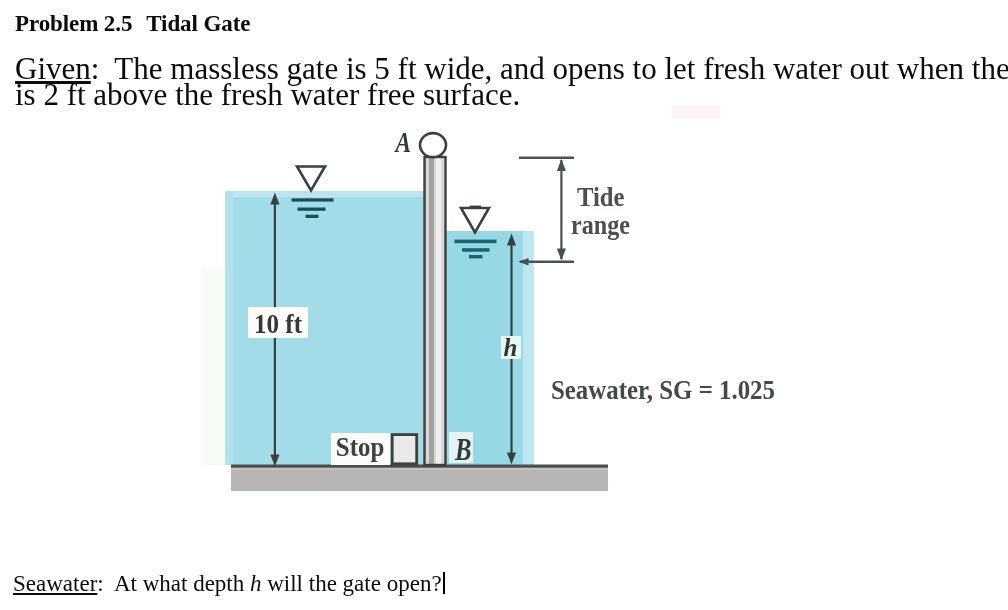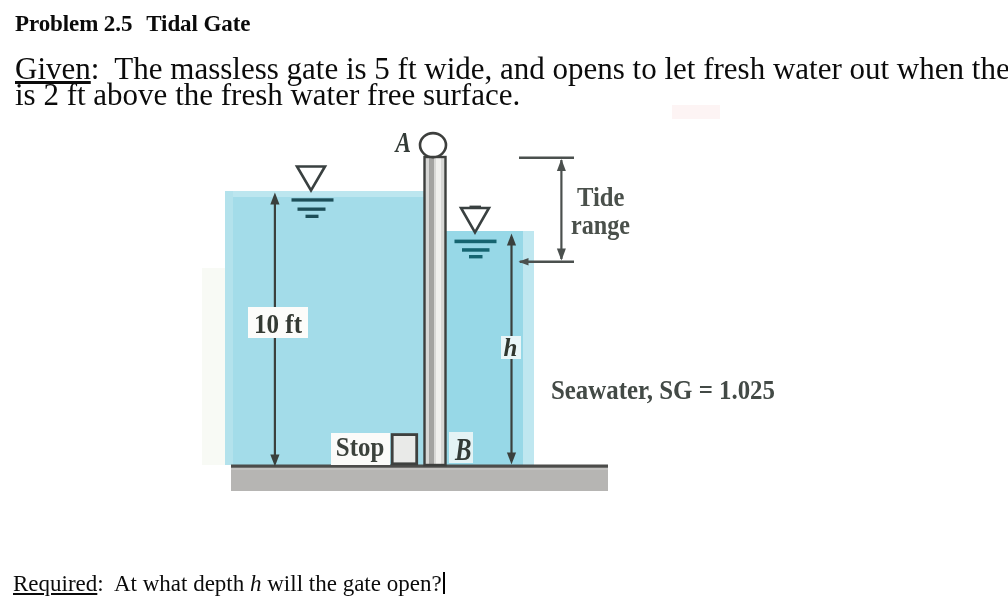--- a/index.html
+++ b/index.html
@@ -81,13 +81,13 @@
   <text x="455" y="459.9" font-size="31" font-weight="bold" font-style="italic" fill="#333b37" font-family="Liberation Serif, serif" textLength="16.5" lengthAdjust="spacingAndGlyphs">B</text>
 
   <rect x="331" y="433" width="59" height="32" fill="#fbfbf9"></rect>
   <text x="335.8" y="456.2" font-size="27" font-weight="bold" fill="#3c423c" font-family="Liberation Serif, serif" textLength="48.5" lengthAdjust="spacingAndGlyphs">Stop</text>
 
   <rect x="392.2" y="434.6" width="24.5" height="29.2" fill="#e9eae8" stroke="#3e403e" stroke-width="2.8"></rect>
 
   <text x="551" y="398.7" font-size="27" font-weight="bold" fill="#434a46" font-family="Liberation Serif, serif" textLength="224" lengthAdjust="spacingAndGlyphs">Seawater, SG = 1.025</text>
 </svg>
 
-<div class="req"><span class="u">Required</span>:&nbsp; At what depth <i>h</i> will the gate open?<span class="cursor"></span></div>
+<div class="req"><span class="u">Seawater</span>:&nbsp; At what depth <i>h</i> will the gate open?<span class="cursor"></span></div>
 
 </body></html>

